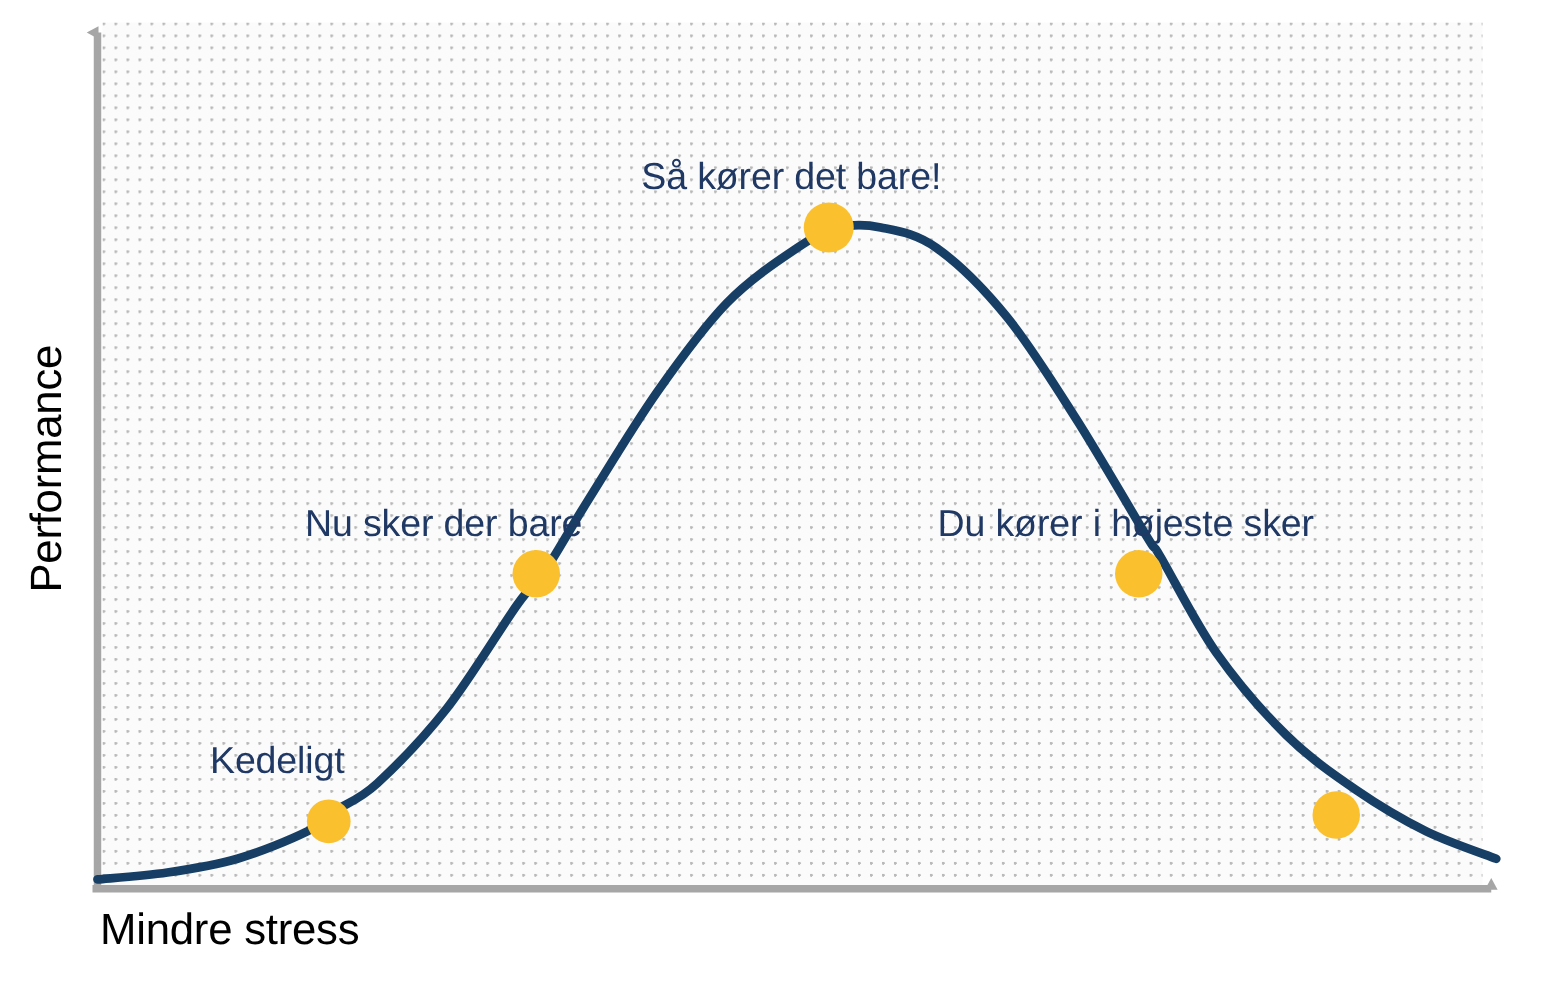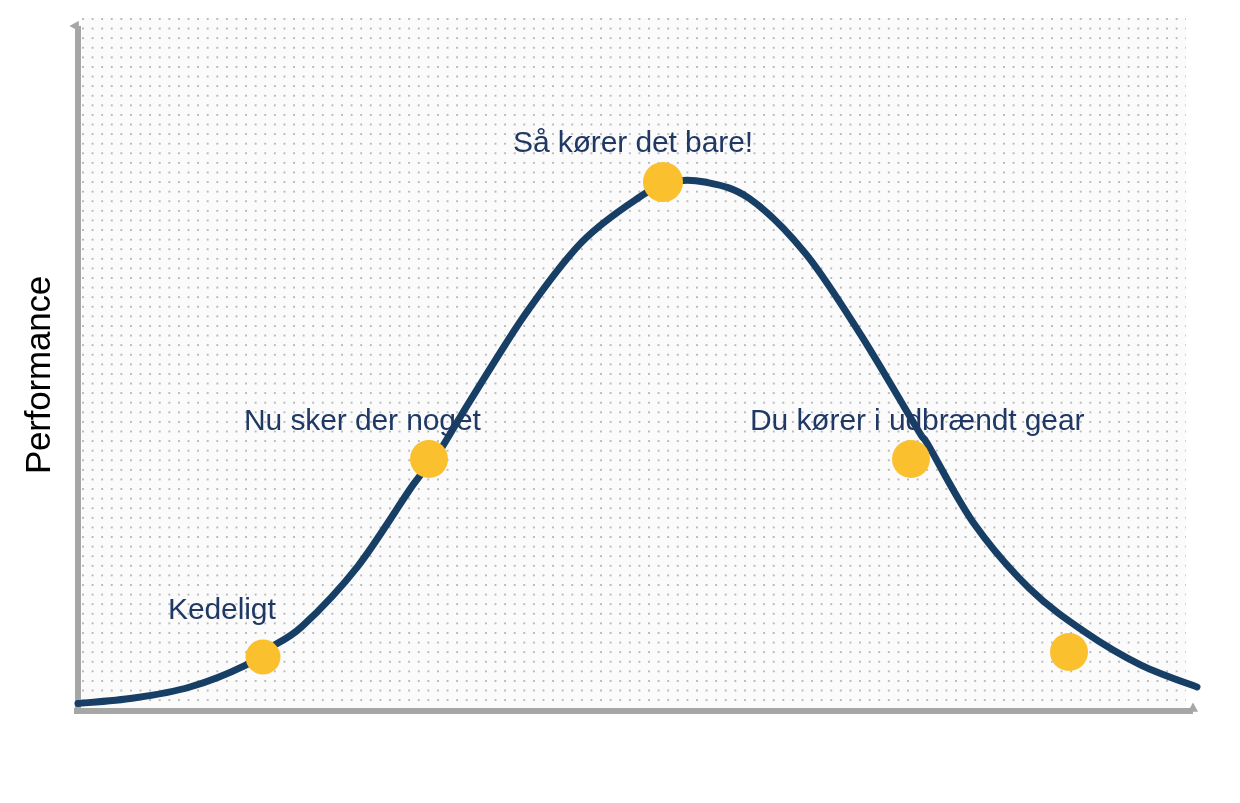--- a/index.html
+++ b/index.html
@@ -107,19 +107,20 @@
     </path>
 
     <circle cx="263" cy="657" r="17.5" fill="#FBC02D"></circle>
     <circle cx="429" cy="459" r="19" fill="#FBC02D"></circle>
     <circle cx="663" cy="182" r="20" fill="#FBC02D"></circle>
     <circle cx="911" cy="459" r="19" fill="#FBC02D"></circle>
     <circle cx="1069" cy="652" r="19" fill="#FBC02D"></circle>
   </svg>
 
   <div class="axis-title" id="y-axis-title">Performance</div>
+  <div class="axis-title" id="x-axis-title-left">Mindre stress</div>
 
   <div class="annotation" id="ann-0">Kedeligt</div>
-  <div class="annotation" id="ann-1">Nu sker der noget</div>
+  <div class="annotation" id="ann-1">Nu sker der bare</div>
   <div class="annotation" id="ann-2">Så kører det bare!</div>
-  <div class="annotation" id="ann-3">Du kører i udbrændt gear</div>
+  <div class="annotation" id="ann-3">Du kører i højeste sker</div>
 
 </div>
 
 </body></html>

